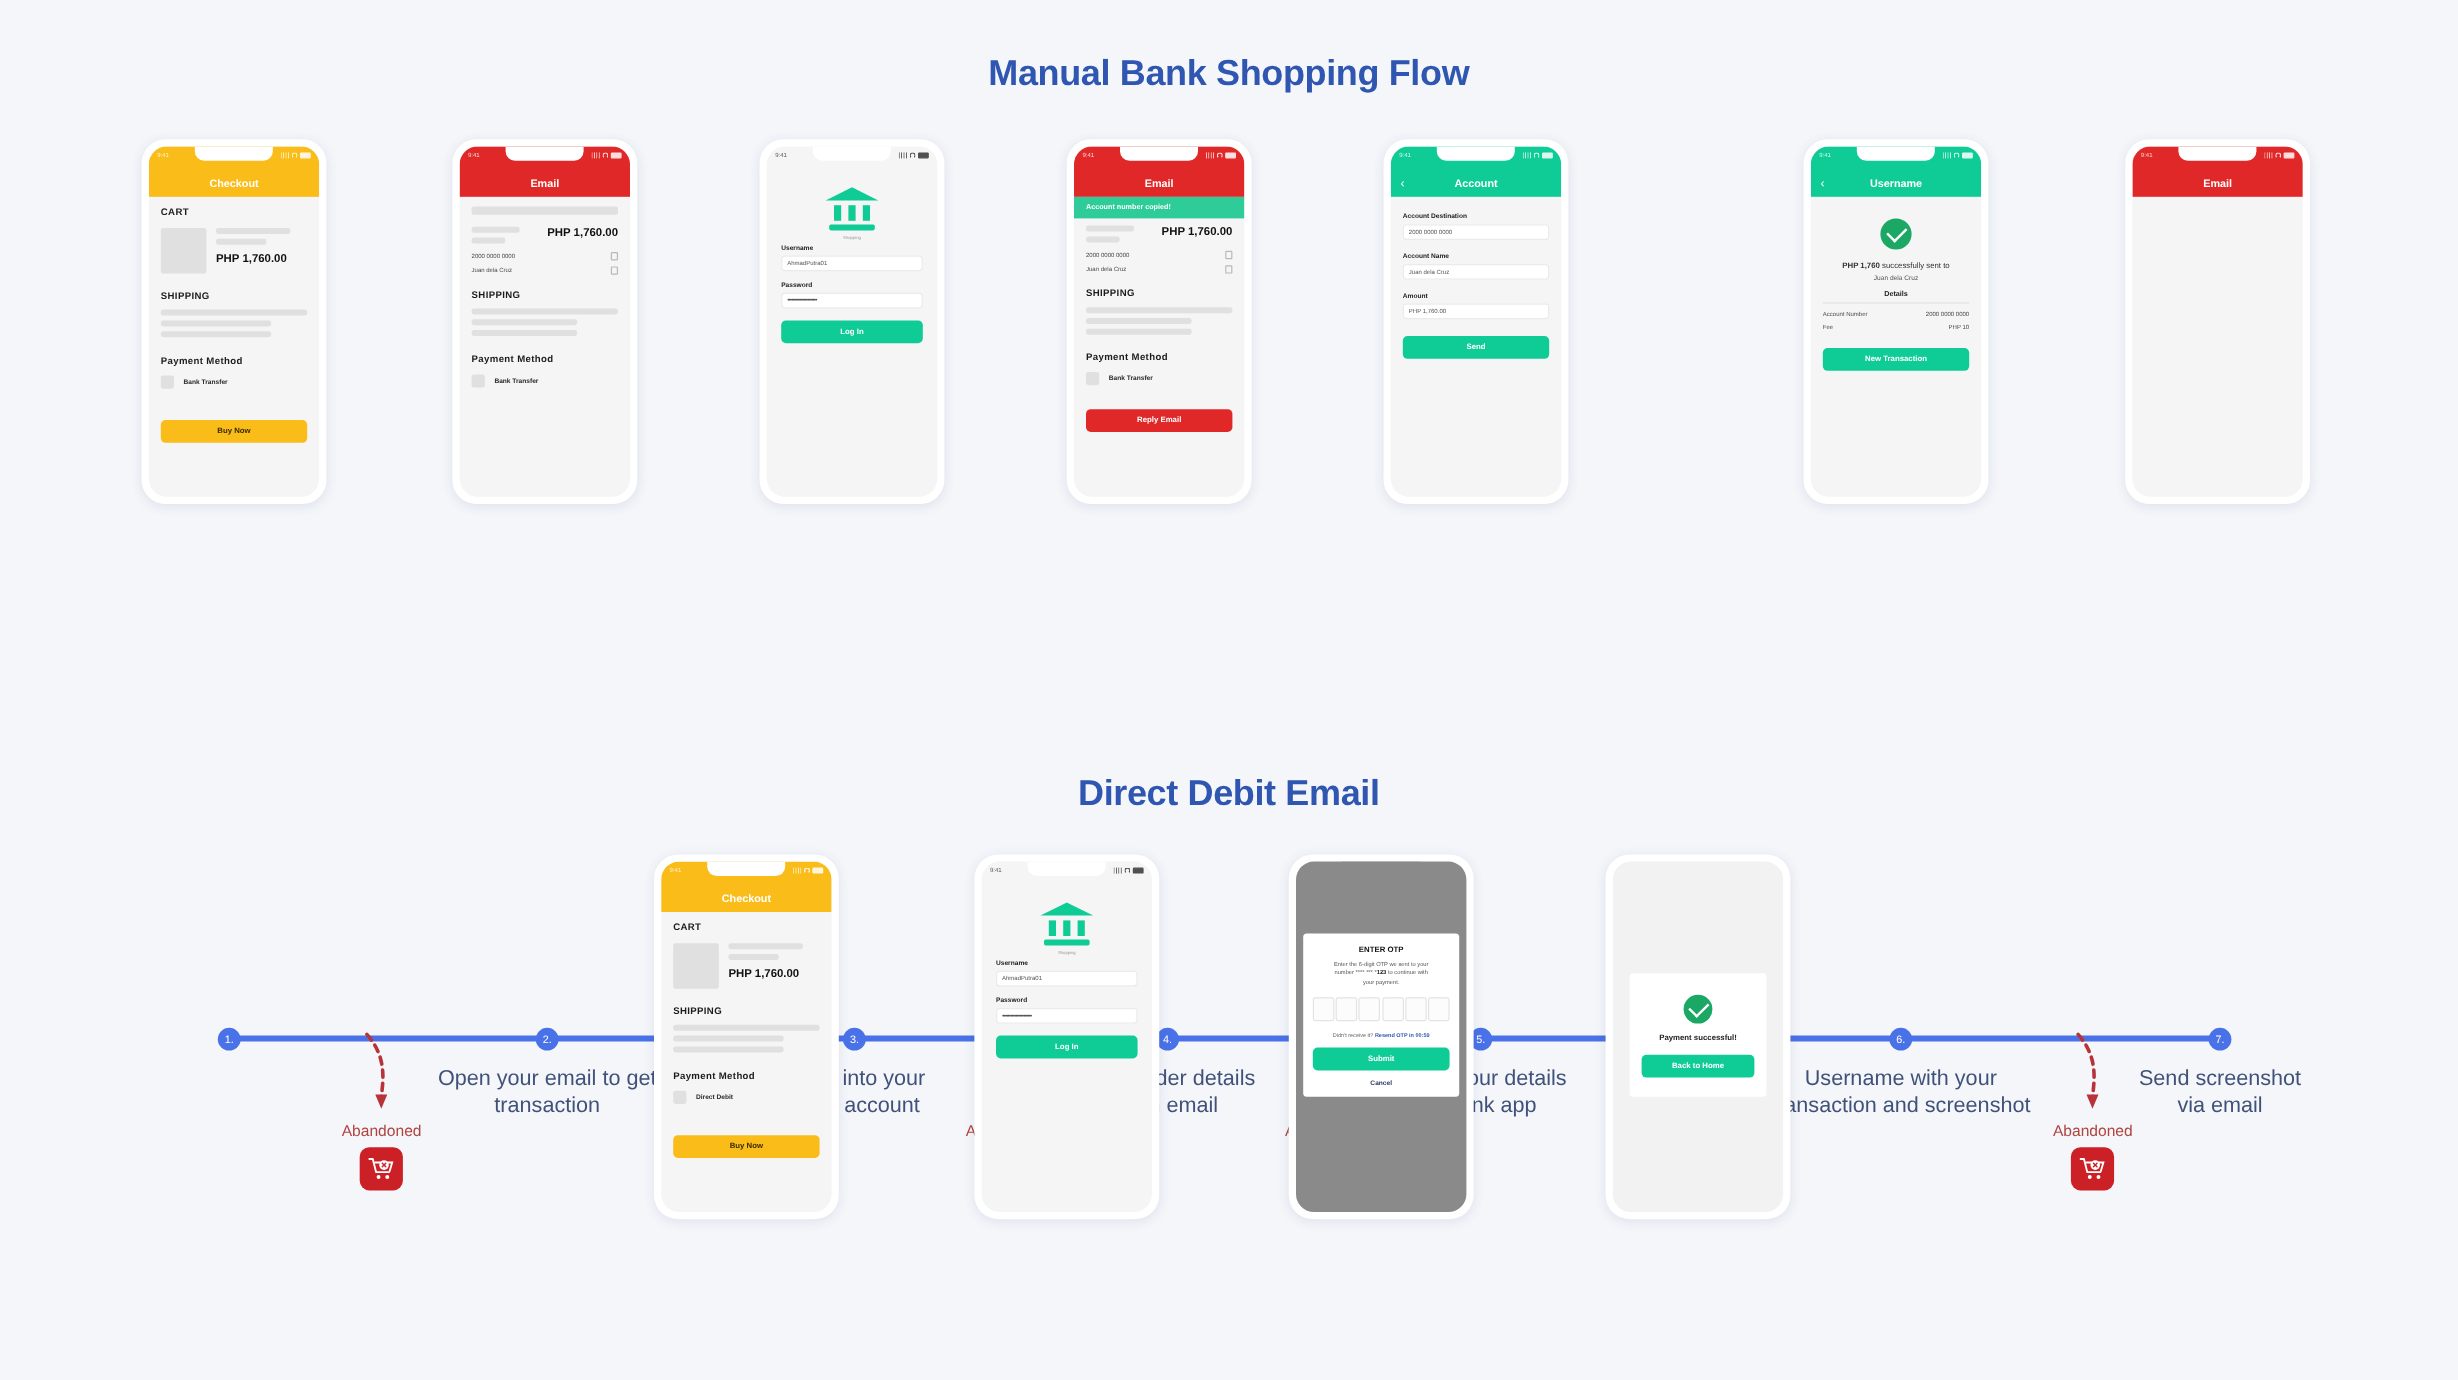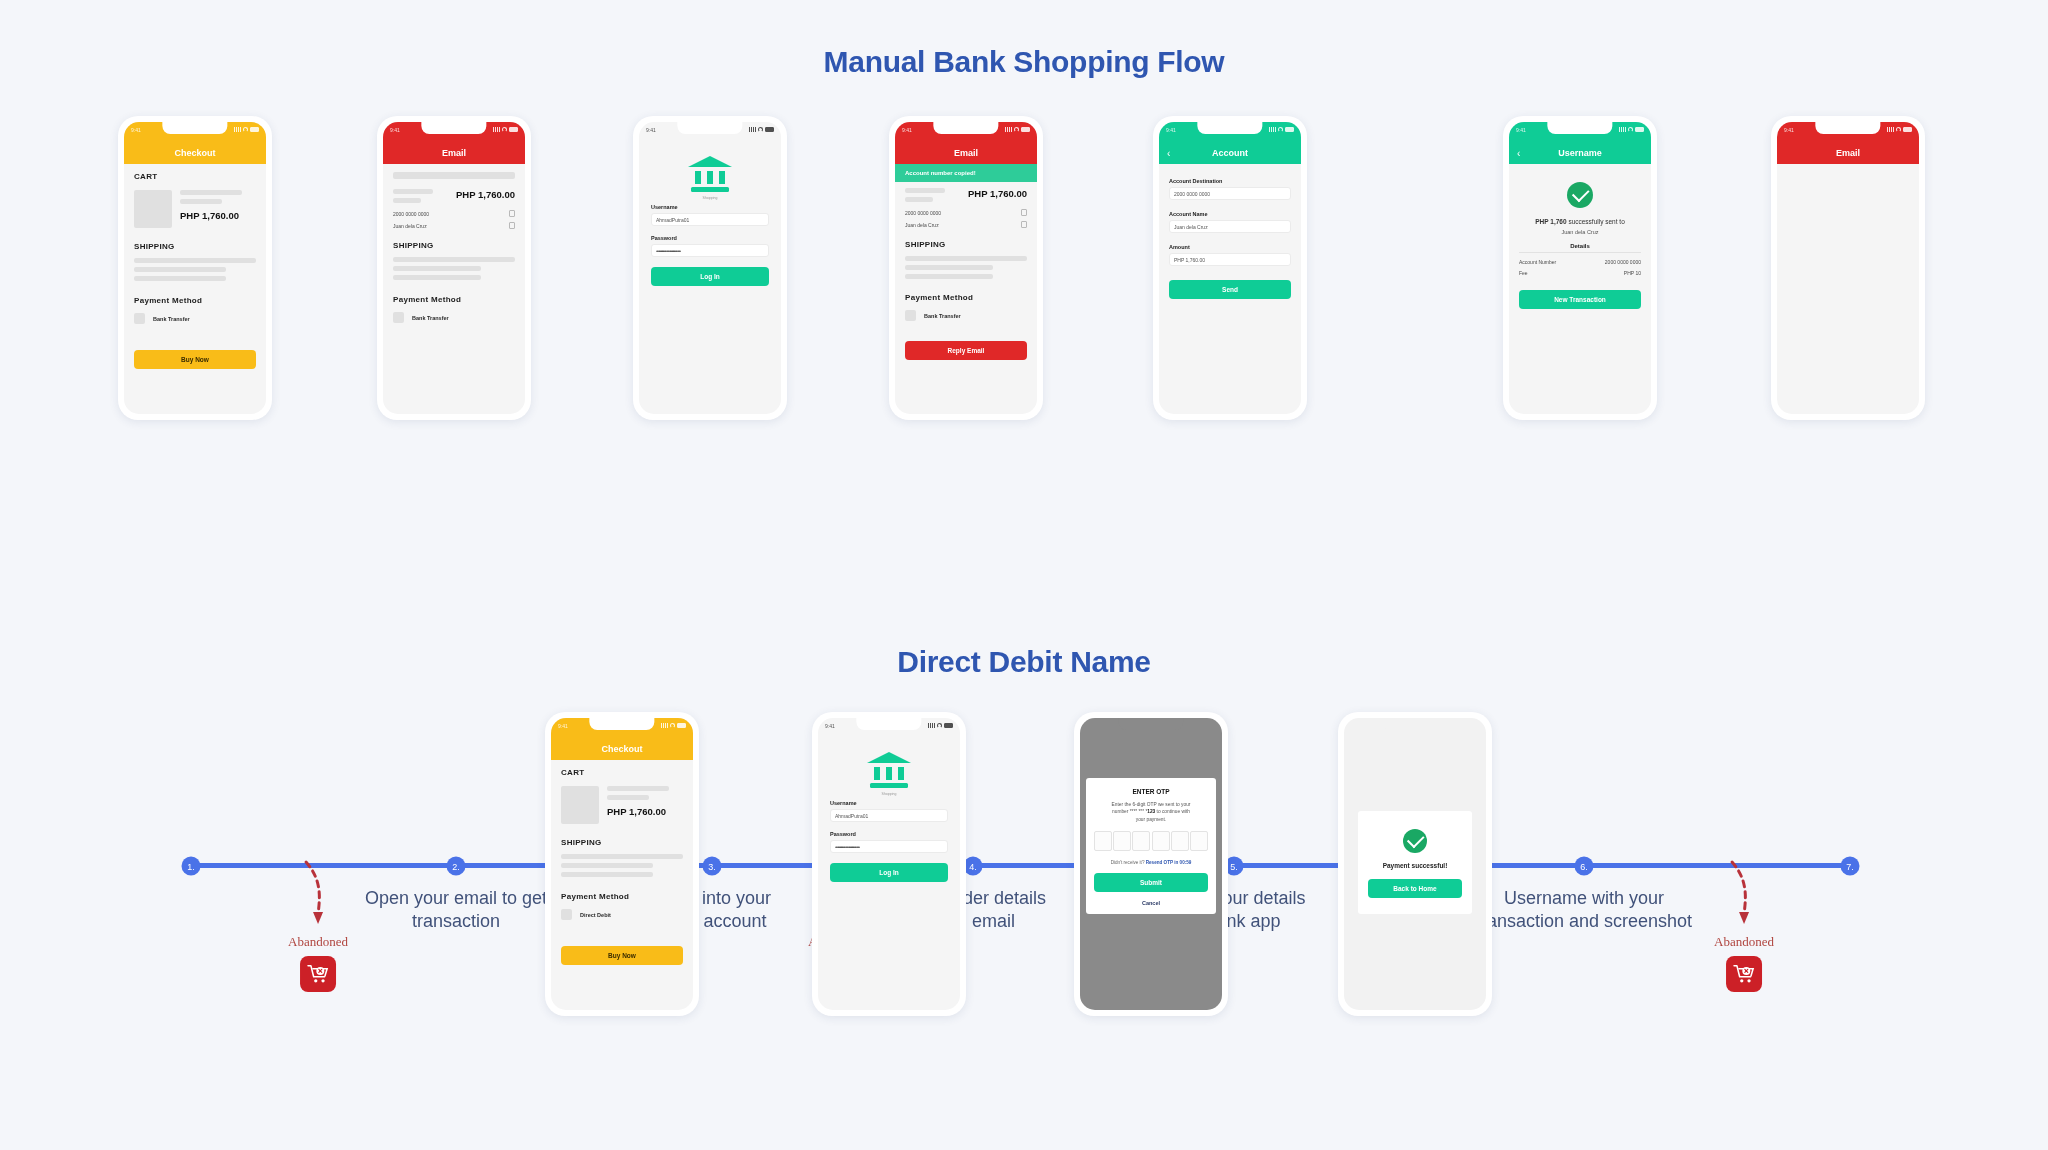--- a/index.html
+++ b/index.html
@@ -148,33 +148,33 @@
     position: absolute; text-align: center;
     font-size: 18px; line-height: 1.25; color: #41527a;
     transform: translateX(-50%);
     width: 220px;
   }
 
   
   .drop { position: absolute; transform: translateX(-50%); text-align: center; }
   .drop-arrow { position: relative; height: 70px; width: 40px; margin: 0 auto; }
   .drop-text {
-    font-size: 13px; color: #b0453f; margin-top: 2px; font-family: Liberation Serif, serif;
+    font-size: 13px; color: #b0453f; margin-top: 2px;
   }
   .cart-badge {
     width: 36px; height: 36px; border-radius: 8px; background: #cc2027;
     margin: 6px auto 0;
     display: flex; align-items: center; justify-content: center;
   }
 </style>
 </head>
 <body>
 
 <div class="section-title" id="title-manual">Manual Bank Shopping Flow</div>
-<div class="section-title" id="title-direct">Direct Debit Name</div>
+<div class="section-title" id="title-direct">Direct Debit Email</div>
 
 <div class="phone" style="left:118px; top:116px; width:154px; height:304px;">
   <div class="phone-inner">
     <div class="notch"></div>
     <div class="statusbar">
       <span>9:41</span>
       <span class="sb-icons">
           <span class="sb-bars"></span>
           <span class="sb-wifi"></span>
           <span class="sb-batt"></span>
@@ -451,20 +451,24 @@
     <div>Copy order details</div>
     <div>from email</div>
   </div>
   <div class="tl-label" style="left:1234px; top:467px;">
     <div>Paste your details</div>
     <div>in bank app</div>
   </div>
   <div class="tl-label" style="left:1584px; top:467px; width:300px;">
     <div>Username with your</div>
     <div>transaction and screenshot</div>
+  </div>
+  <div class="tl-label" style="left:1850px; top:467px;">
+    <div>Send screenshot</div>
+    <div>via email</div>
   </div>
 
   <div class="drop" style="left:318px; top:438px;">
     <svg class="drop-arrow" viewBox="0 0 40 70">
       <path d="M8 4 C 24 22, 22 40, 20 56" stroke="#b8323a" stroke-width="3" fill="none" stroke-dasharray="6 5" stroke-linecap="round"></path>
       <polygon points="20,66 15,54 25,54" fill="#b8323a"></polygon>
     </svg>
     <div class="drop-text">Abandoned</div>
     <div class="cart-badge">
       <svg width="22" height="20" viewBox="0 0 24 22">

